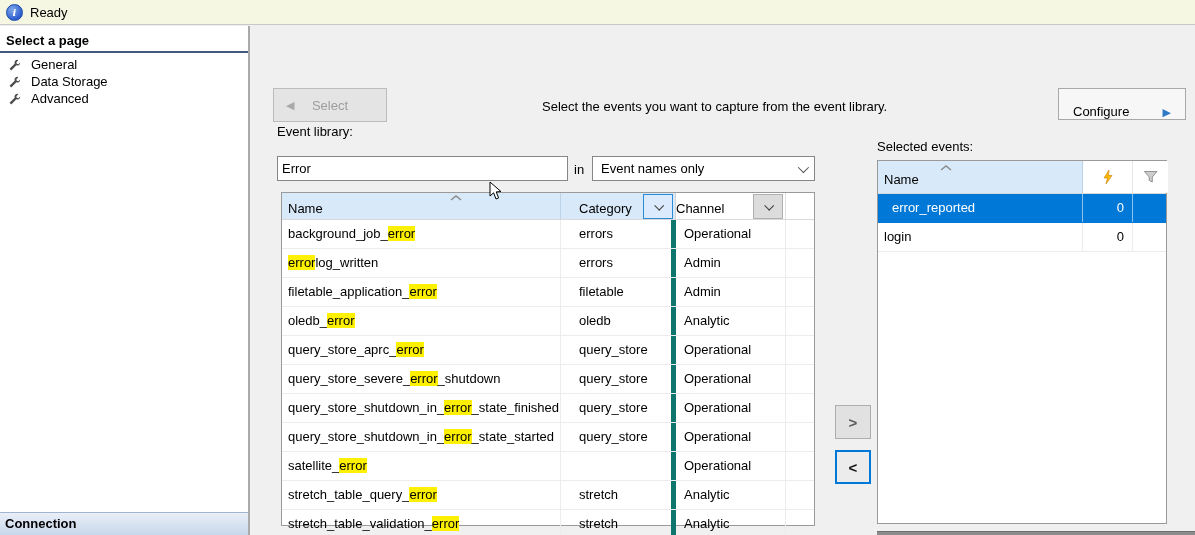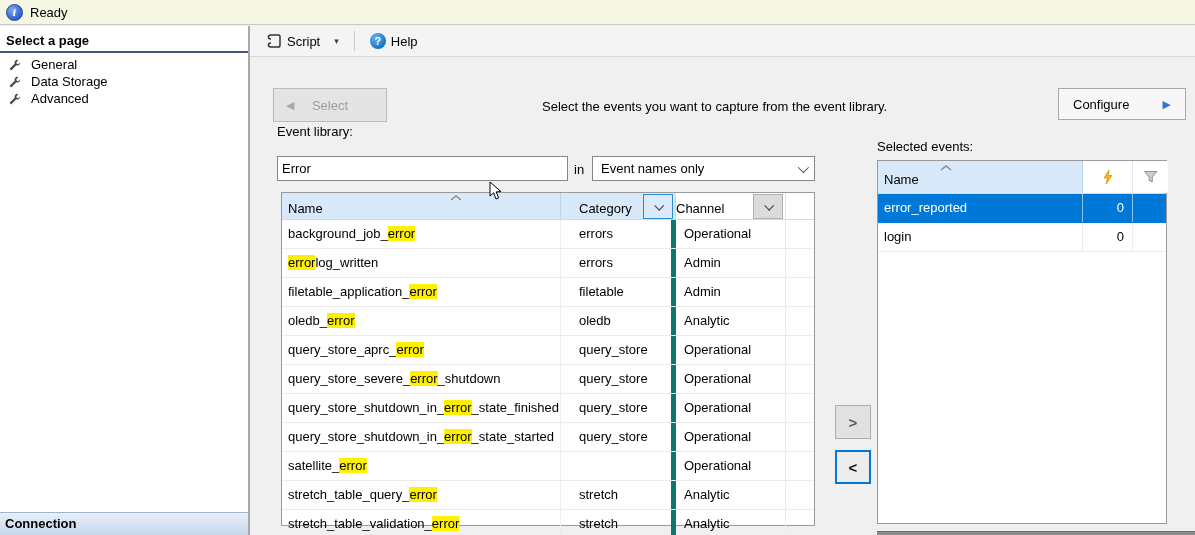--- a/index.html
+++ b/index.html
@@ -25,21 +25,21 @@
   .toolbar{left:250px;top:26px;width:945px;height:31px;background:#f4f4f4;border-bottom:1px solid #d8d8d8;display:flex;align-items:center;padding-left:12px;gap:6px;}
   .tool-btn{display:flex;align-items:center;gap:5px;padding:3px 4px;}
   .tool-sep{width:1px;height:20px;background:#c8c8c8;margin:0 5px;}
   .dd-caret{font-size:9px;color:#444;padding:3px 4px;}
   .help-icon{width:16px;height:16px;border-radius:50%;background:radial-gradient(circle at 35% 30%,#5fb2f2,#1273c4 75%);color:#fff;font-weight:bold;font-size:11px;display:flex;align-items:center;justify-content:center;}
 
   
   .select-btn{left:273px;top:88px;width:114px;height:34px;background:#e4e4e4;border:1px solid #bcbcbc;color:#9d9d9d;display:flex;align-items:center;justify-content:center;}
   .select-btn .arrow{position:absolute;left:12px;color:#a9a9a9;font-size:11px;}
   .instruction{left:542px;top:99px;white-space:nowrap;}
-  .configure-btn{left:1058px;top:88px;width:128px;height:32px;background:#f7f7f7;border:1px solid #a8a8a8;display:flex;align-items:center;justify-content:space-between;padding:0 14px;cursor:default;}
+  .configure-btn{left:1058px;top:88px;width:128px;height:32px;background:#f7f7f7;border:1px solid #a8a8a8;display:flex;align-items:flex-end;justify-content:space-between;padding:0 14px;cursor:default;}
   .configure-btn .arrow{color:#2f78c8;font-size:11px;}
 
   
   .lib-label{left:277px;top:124px;}
   .search-input{left:277px;top:156px;width:291px;height:25px;border:1px solid #868686;background:#fff;font-family:"Liberation Sans",sans-serif;font-size:13px;padding:0 4px;}
   .in-label{left:574px;top:162px;}
   .scope-dd{left:592px;top:156px;width:223px;height:25px;background:#fff;border:1px solid #868686;display:flex;align-items:center;justify-content:space-between;padding:0 8px;cursor:default;}
 
   
   .chev{width:7px;height:7px;border-right:1.6px solid #505050;border-bottom:1.6px solid #505050;transform:rotate(45deg) translateY(-2px);}
@@ -76,21 +76,21 @@
   .sh-name{position:relative;background:#d8e9fa;border-right:1px solid #bdd3e7;display:flex;align-items:flex-end;padding:0 0 6px 6px;}
   .sh-bolt,.sh-filter{background:#fff;display:flex;align-items:center;justify-content:center;border-right:1px solid #e6e6e6;}
   .sh-filter{border-right:none;}
   .sel-caret{position:absolute;top:4px;left:62px;width:12px;height:6px;}
   .sel-rows .sel-row{display:grid;grid-template-columns:205px 50px 35px;height:28px;border-bottom:1px solid #ececec;}
   .sel-cell{line-height:27px;border-right:1px solid #ececec;}
   .sc-name{padding-left:6px;}
   .sc-count{text-align:right;padding-right:8px;}
   .sc-flag{border-right:none;}
   .sel-row.selected{background:#0078d7;color:#fff;border-bottom:1px solid #0078d7;}
-  .sel-row.selected .sel-cell{border-right-color:rgba(255,255,255,.55);}
+  .sel-row.selected .sel-cell{border-right-color:rgba(255,255,255,.55);margin-left:8px;}
   .panel-edge{left:877px;top:531px;width:318px;height:4px;background:#8c8c8c;border-top:1px solid #6e6e6e;}
 
   .cursor{left:489px;top:181px;width:14px;height:20px;pointer-events:none;}
 </style>
 </head>
 <body>
 
 <div class="screen">
 
   <div class="abs statusbar">
@@ -119,34 +119,20 @@
   <div class="side-item">
     <svg width="13" height="13" viewBox="0 0 16 16">
           <path d="M11.6 1a3.6 3.6 0 0 0-3.4 4.8L1.9 12l2.1 2.1 6.3-6.3A3.6 3.6 0 0 0 15 4.2l-2.2 2.2-2-.5-.5-2L12.5 1.7A3.6 3.6 0 0 0 11.6 1z" fill="#4d4d4d"></path>
         </svg>
     <span class="side-label">Advanced</span>
   </div>
 </div>
   <div class="abs conn-header">Connection</div>
   <div class="abs vdivider"></div>
 
-  <div class="abs toolbar">
-    <span class="tool-btn">
-      <svg width="16" height="16" viewBox="0 0 16 16">
-          <path d="M5 2h7.2c1 0 1.8.8 1.8 1.8v8.4c0 1-.8 1.8-1.8 1.8H5M5 2c-1.6 0-2.6.9-2.6 2S3.4 6 5 6M5 14c-1.6 0-2.6-.9-2.6-2s1-2 2.6-2" fill="none" stroke="#333" stroke-width="1.5"></path>
-        </svg>
-      <span>Script</span>
-    </span>
-    <span class="dd-caret">▾</span>
-    <span class="tool-sep"></span>
-    <span class="tool-btn">
-      <span class="help-icon">?</span>
-      <span>Help</span>
-    </span>
-  </div>
 
   <div class="abs select-btn">
     <span class="arrow">◀</span>
     <span>Select</span>
   </div>
   <div class="abs instruction">Select the events you want to capture from the event library.</div>
   <div class="abs configure-btn">
     <span>Configure</span>
     <span class="arrow">▶</span>
   </div>

